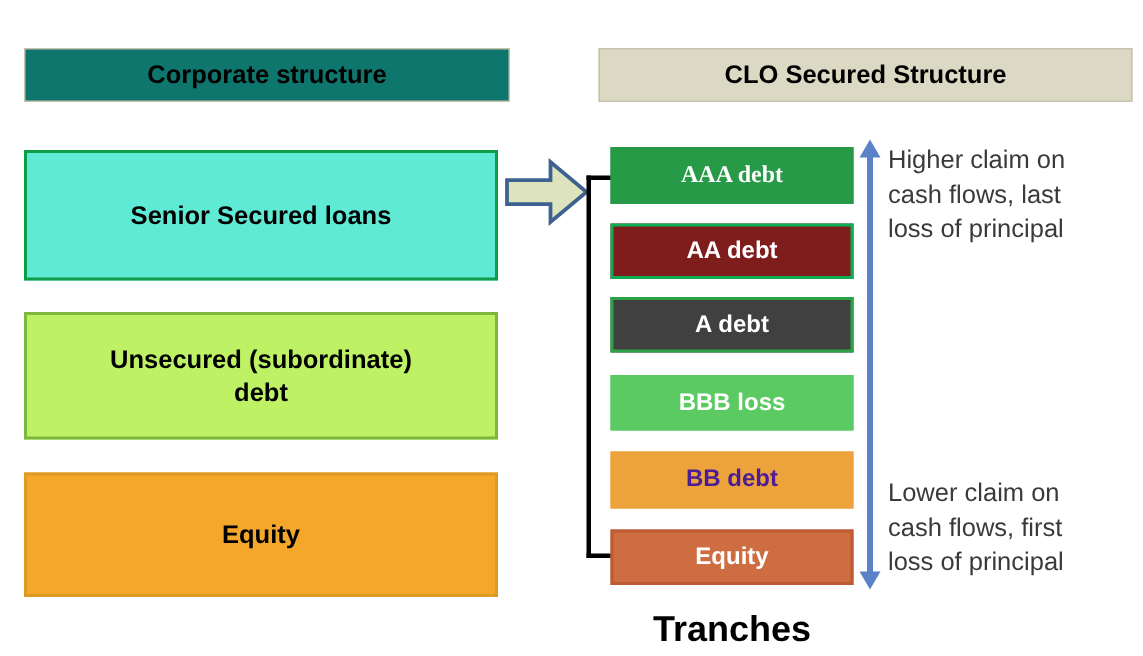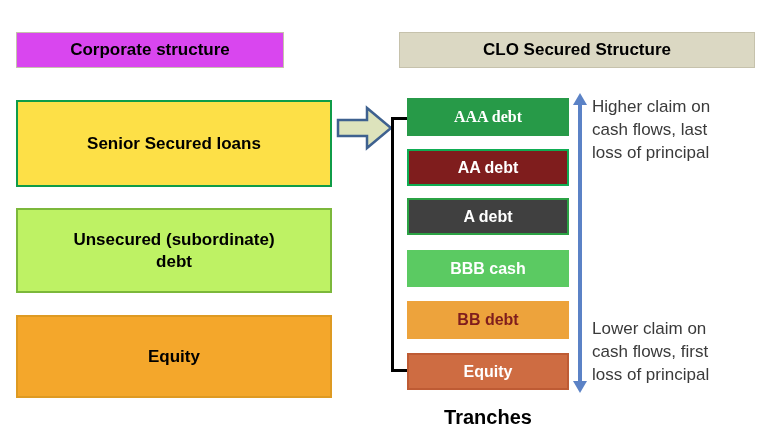--- a/index.html
+++ b/index.html
@@ -27,36 +27,36 @@
     border:2px solid transparent; box-sizing:border-box;
   }
   .note {
     position:absolute; width:175px;
     font-size:17px; line-height:23px; white-space:pre-line;
   }
   .bracket-line { position:absolute; }
   .tri { position:absolute; width:0; height:0; }
   #tranches-label {
     position:absolute; left:407px; top:406px; width:162px;
-    text-align:center; font-weight:bold; font-size:20px; color:#000;
+    text-align:center; font-weight:bold; font-size:24px; color:#000;
   }
 </style>
 </head>
 <body>
 
 <div id="stage">
 
-  <div class="header-box" style="left: 16px; width: 268px; background-color: #d946ef; border-color: rgb(198, 194, 172);">
+  <div class="header-box" style="left: 16px; width: 324px; background-color: #0f766e; border-color: rgb(198, 194, 172);">
     <span>Corporate structure</span>
   </div>
   <div class="header-box" style="left: 399px; width: 356px; background-color: rgb(219, 216, 195); border-color: rgb(198, 194, 172);">
     <span>CLO Secured Structure</span>
   </div>
 
-  <div class="corp-box" style="top: 100px; height: 87px; background-color: #fde047; border-color: rgb(15, 156, 72);">
+  <div class="corp-box" style="top: 100px; height: 87px; background-color: #5eead4; border-color: rgb(15, 156, 72);">
     <span>Senior Secured loans</span>
   </div>
   <div class="corp-box" style="top: 208px; height: 85px; background-color: #bef264; border-color: rgb(124, 184, 59);">
     <span>Unsecured (subordinate)
 debt</span>
   </div>
   <div class="corp-box" style="top: 315px; height: 83px; background-color: rgb(244, 167, 43); border-color: rgb(222, 154, 34);">
     <span>Equity</span>
   </div>
 
@@ -71,23 +71,23 @@
   <div class="tranche" style="top: 98px; height: 38px; background-color: rgb(39, 154, 72); border-color: rgb(39, 154, 72); color: rgb(255, 255, 255); font-family: Liberation Serif, serif;">
     <span>AAA debt</span>
   </div>
   <div class="tranche" style="top: 149px; height: 37px; background-color: #7f1d1d; border-color: rgb(15, 173, 83); color: rgb(255, 255, 255);">
     <span>AA debt</span>
   </div>
   <div class="tranche" style="top: 198px; height: 37px; background-color: #404040; border-color: rgb(43, 162, 68); color: rgb(255, 255, 255);">
     <span>A debt</span>
   </div>
   <div class="tranche" style="top: 250px; height: 37px; background-color: rgb(91, 202, 98); border-color: rgb(91, 202, 98); color: rgb(255, 255, 255);">
-    <span>BBB cash</span>
+    <span>BBB loss</span>
   </div>
-  <div class="tranche" style="top: 301px; height: 38px; background-color: rgb(237, 163, 60); border-color: rgb(237, 163, 60); color: #7f1d1d;">
+  <div class="tranche" style="top: 301px; height: 38px; background-color: rgb(237, 163, 60); border-color: rgb(237, 163, 60); color: #4c1d95;">
     <span>BB debt</span>
   </div>
   <div class="tranche" style="top: 353px; height: 37px; background-color: rgb(206, 108, 66); border-color: rgb(190, 91, 52); color: rgb(255, 255, 255);">
     <span>Equity</span>
   </div>
 
   <div class="bracket-line" style="left: 578px; top: 103px; width: 4px; height: 283px; background-color: rgb(91, 130, 198);"></div>
   <div class="tri" style="left: 573px; top: 93px; border-left: 7px solid transparent; border-right: 7px solid transparent; border-bottom: 12px solid rgb(91, 130, 198);"></div>
   <div class="tri" style="left: 573px; top: 381px; border-left: 7px solid transparent; border-right: 7px solid transparent; border-top: 12px solid rgb(91, 130, 198);"></div>
 

